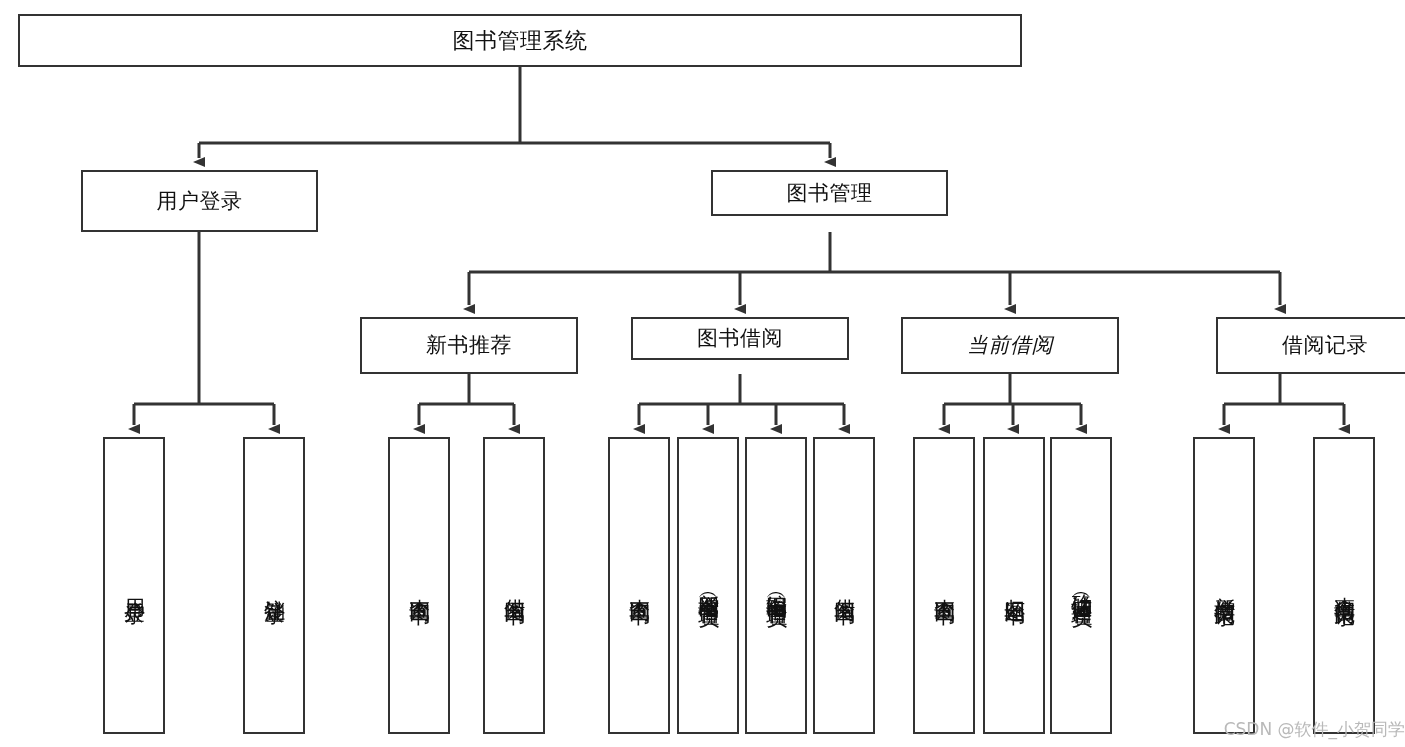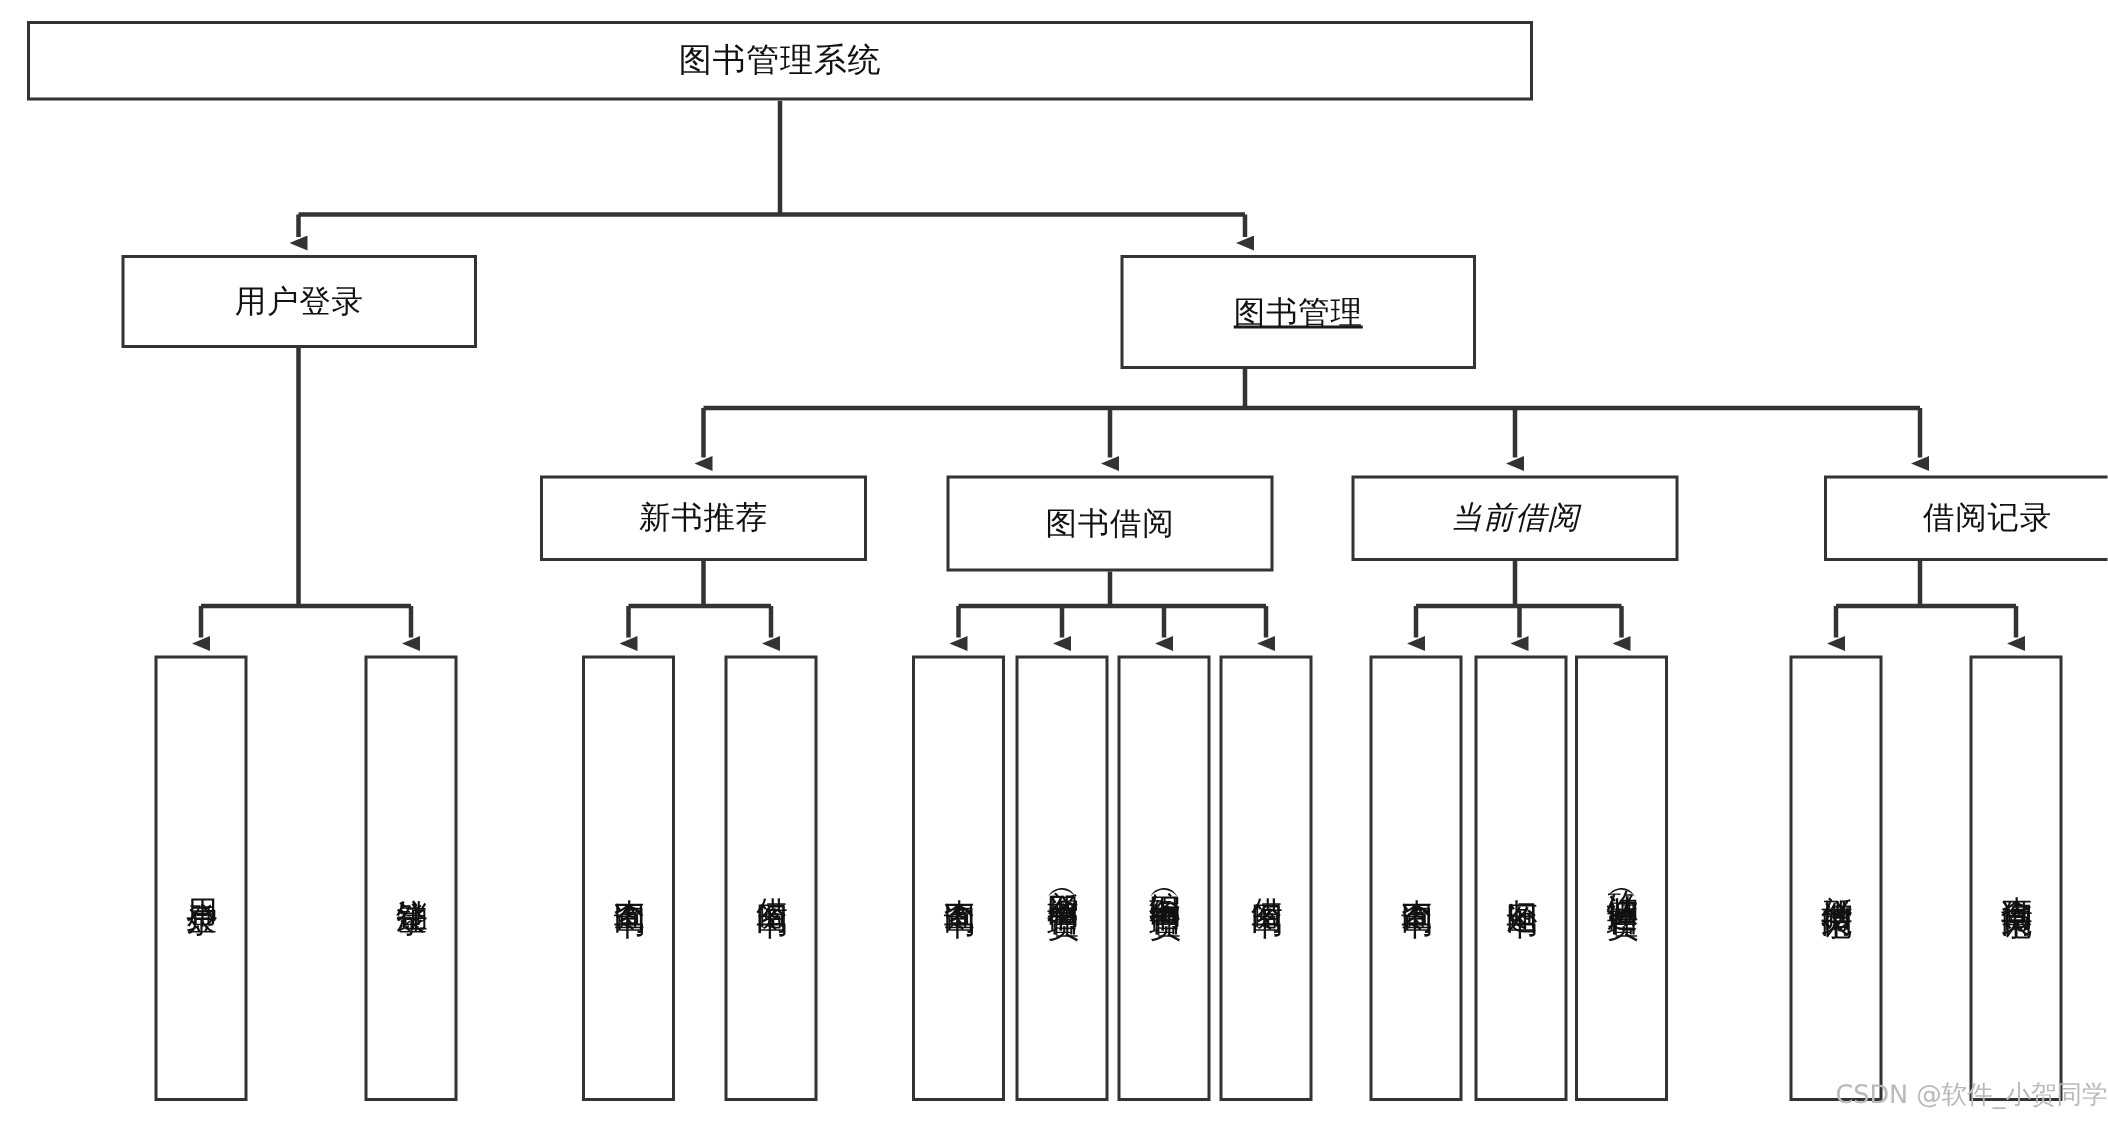--- a/index.html
+++ b/index.html
@@ -121,28 +121,28 @@
     </g>
   </svg>
 
   <div class="node root" style="left: 18px; top: 14px; width: 1004px; height: 53px;">
     <span class="label">图书管理系统</span>
   </div>
 
   <div class="node level2" style="left: 81px; top: 170px; width: 237px; height: 62px;">
     <span class="label">用户登录</span>
   </div>
-  <div class="node level2" style="left: 747px; top: 170px; width: 237px; height: 76px; text-decoration: underline;">
+  <div class="node level2" style="left: 711px; top: 170px; width: 237px; height: 46px;">
     <span class="label">图书管理</span>
   </div>
 
   <div class="node level3" style="left: 360px; top: 317px; width: 218px; height: 57px;">
     <span class="label">新书推荐</span>
   </div>
-  <div class="node level3" style="left: 631px; top: 317px; width: 218px; height: 64px;">
+  <div class="node level3" style="left: 631px; top: 317px; width: 218px; height: 43px;">
     <span class="label">图书借阅</span>
   </div>
   <div class="node level3" style="left: 901px; top: 317px; width: 218px; height: 57px; font-style: italic;">
     <span class="label">当前借阅</span>
   </div>
   <div class="node level3" style="left: 1171px; top: 317px; width: 218px; height: 57px; margin-left: 45px;">
     <span class="label">借阅记录</span>
   </div>
 
   <div class="node vertical" style="left: 103px; top: 437px; width: 62px; height: 297px;">

